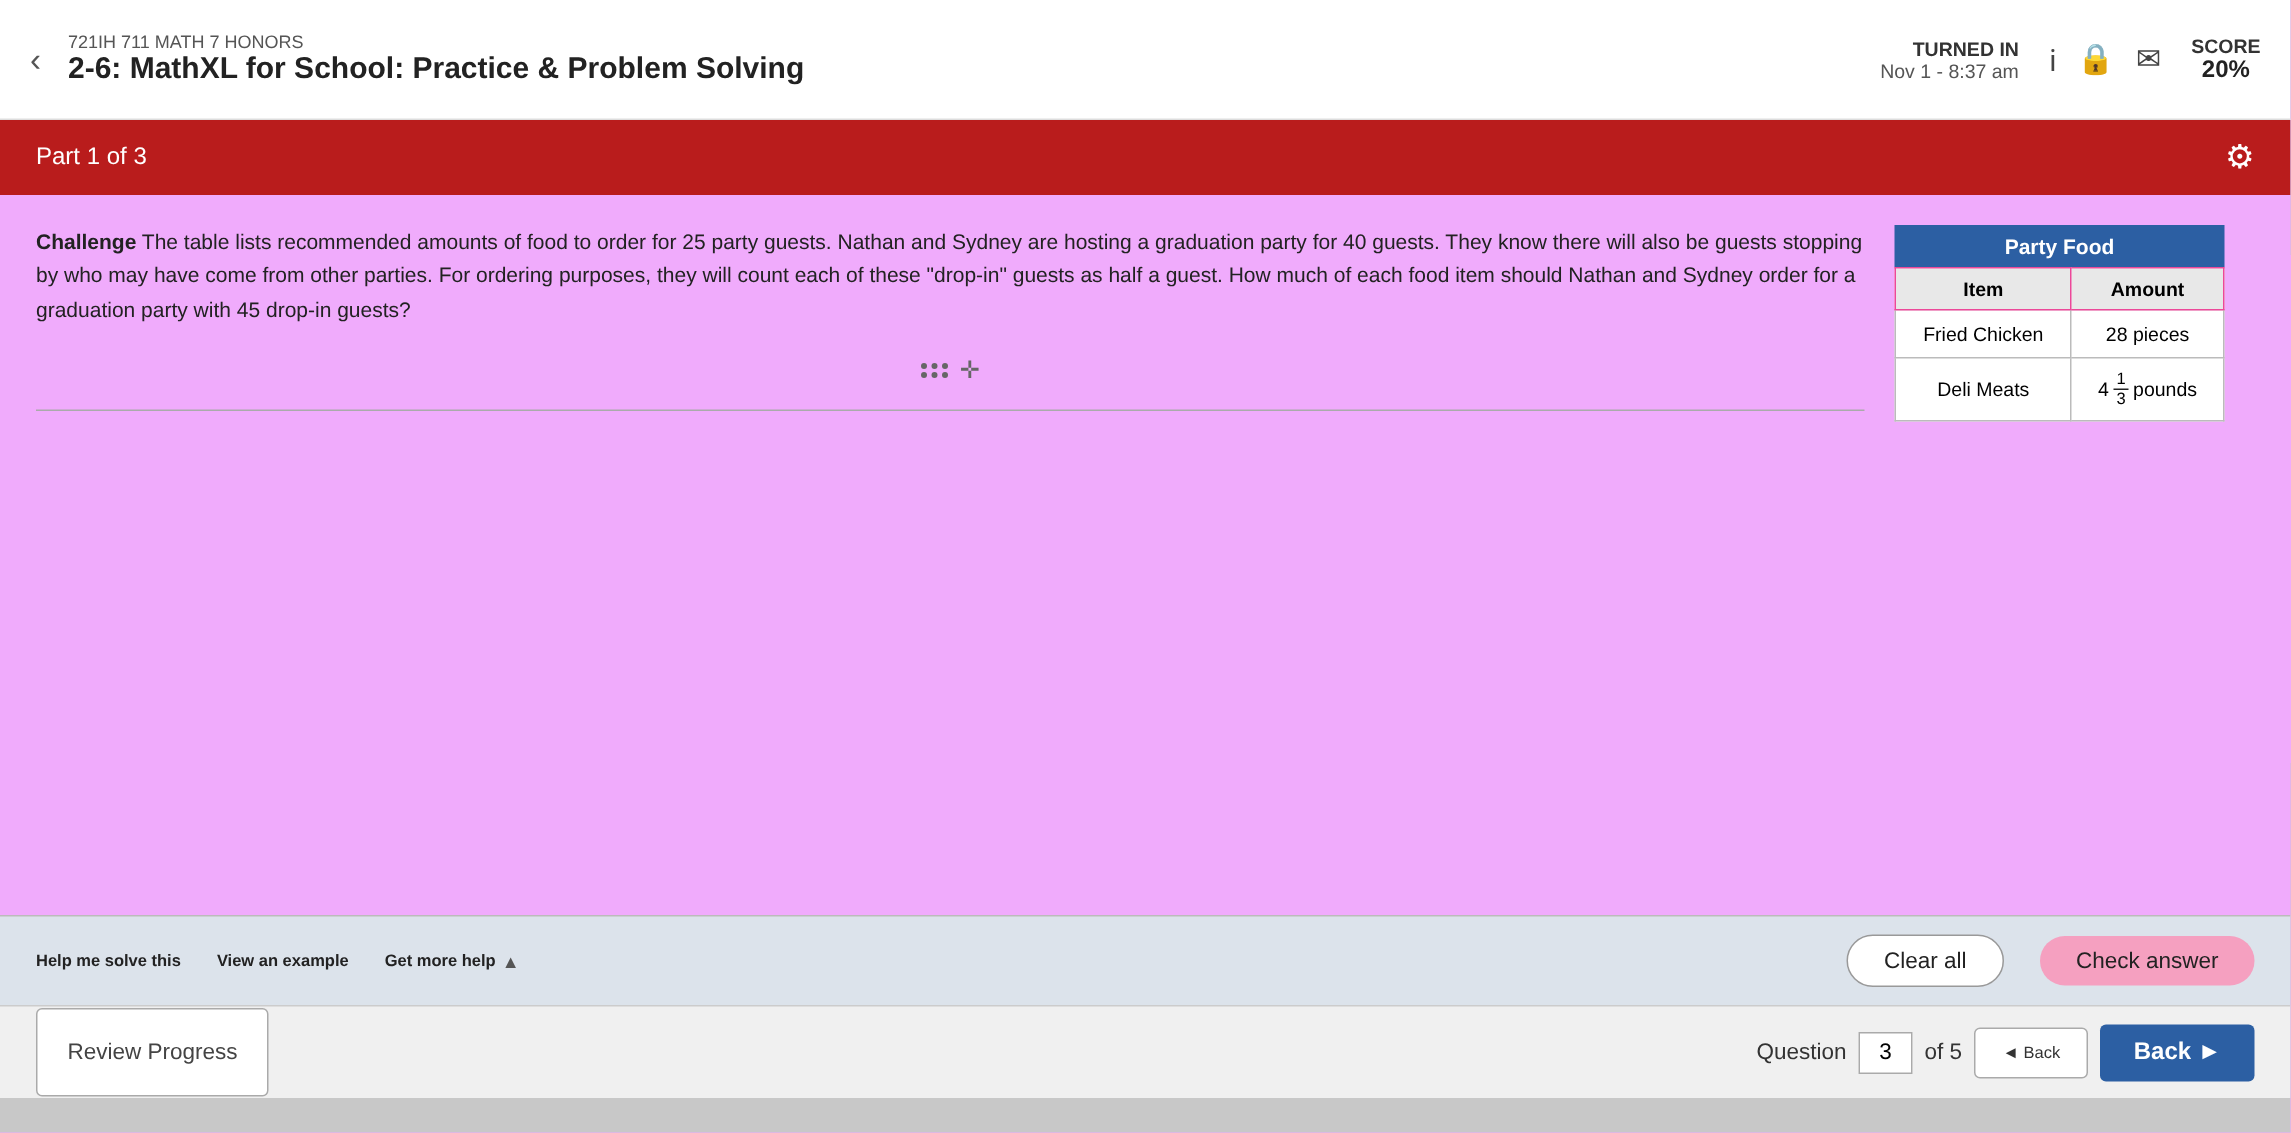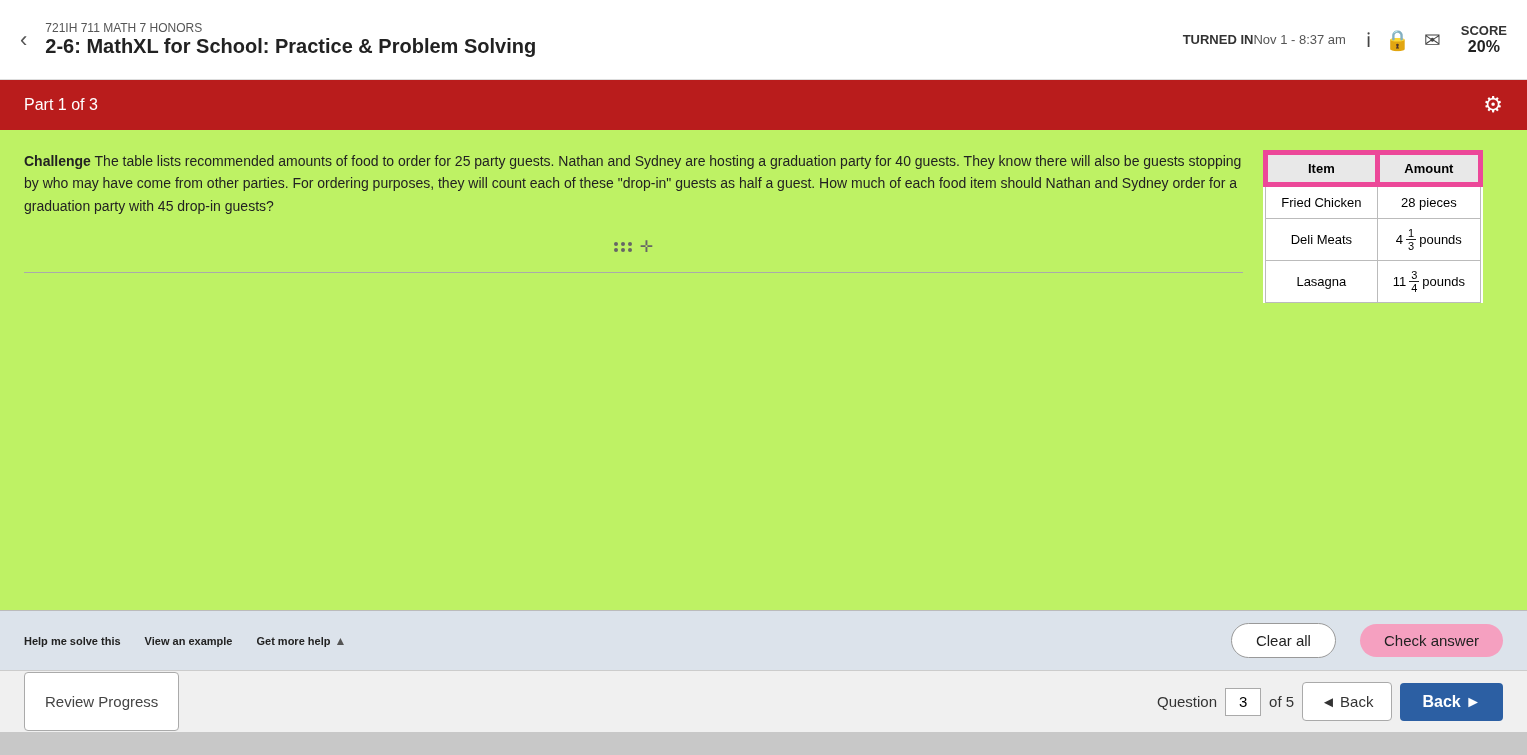--- a/index.html
+++ b/index.html
@@ -46,21 +46,21 @@
       font-weight: bold;
       color: #222;
     }
     .header-right {
       display: flex;
       align-items: center;
       gap: 20px;
     }
     .turned-in-block {
       display: flex;
-      flex-direction: row;
+      flex-direction: column;
       align-items: flex-end;
       font-size: 13px;
       color: #555;
     }
     .turned-in-label {
       font-weight: bold;
       color: #333;
       font-size: 13px;
     }
     .header-icons {
@@ -104,21 +104,21 @@
       font-weight: 500;
       height: 50px;
     }
     .settings-icon {
       font-size: 22px;
       cursor: pointer;
     }
 
     
     .main-content {
-      background: #bef264;
+      background: #f0abfc;
       padding: 20px 24px;
       display: flex;
       gap: 20px;
       min-height: 480px;
     }
 
     .content-left {
       flex: 1;
     }
 
@@ -193,21 +193,21 @@
     .party-table caption {
       background: #2c5fa3;
       color: white;
       font-weight: bold;
       font-size: 14px;
       padding: 6px 10px;
       text-align: center;
     }
     .party-table th {
       background: #e8e8e8;
-      border: 5px solid #ec4899;
+      border: 1px solid #ec4899;
       padding: 6px 12px;
       font-weight: bold;
       text-align: center;
     }
     .party-table td {
       border: 1px solid #bbb;
       padding: 8px 12px;
       text-align: center;
     }
     .fraction {
@@ -312,21 +312,21 @@
       border: 1px solid #aaa;
       text-align: center;
       font-size: 15px;
       background: white;
     }
     .back-btn {
       background: white;
       border: 1px solid #aaa;
       border-radius: 4px;
       padding: 10px 18px;
-      font-size: 15px;
+      font-size: 11px;
       cursor: pointer;
       color: #333;
       display: flex;
       align-items: center;
       gap: 4px;
     }
     .next-btn {
       background: #2c5fa3;
       border: none;
       border-radius: 4px;
@@ -395,20 +395,21 @@
       </div>
       <span class="drag-crosshair">✛</span>
     </div>
 
     <hr class="divider-line">
 
   </div>
 
   <div class="table-container">
     <table class="party-table">
+      <caption>Party Food</caption>
       <thead>
         <tr>
           <th>Item</th>
           <th>Amount</th>
         </tr>
       </thead>
       <tbody>
         <tr>
           <td>Fried Chicken</td>
           <td>28 pieces</td>
@@ -419,33 +420,20 @@
             <span class="mixed-num">
               <span>4</span>
               <span class="fraction">
                 <span class="fraction-num">1</span>
                 <span class="fraction-den">3</span>
               </span>
               <span>pounds</span>
             </span>
           </td>
         </tr>
-        <tr>
-          <td>Lasagna</td>
-          <td>
-            <span class="mixed-num">
-              <span>11</span>
-              <span class="fraction">
-                <span class="fraction-num">3</span>
-                <span class="fraction-den">4</span>
-              </span>
-              <span>pounds</span>
-            </span>
-          </td>
-        </tr>
       </tbody>
     </table>
   </div>
 </div>
 
 <div class="bottom-toolbar">
   <button class="toolbar-link">Help me solve this</button>
   <button class="toolbar-link">View an example</button>
   <div class="get-more-help">
     <button class="toolbar-link">Get more help</button>

